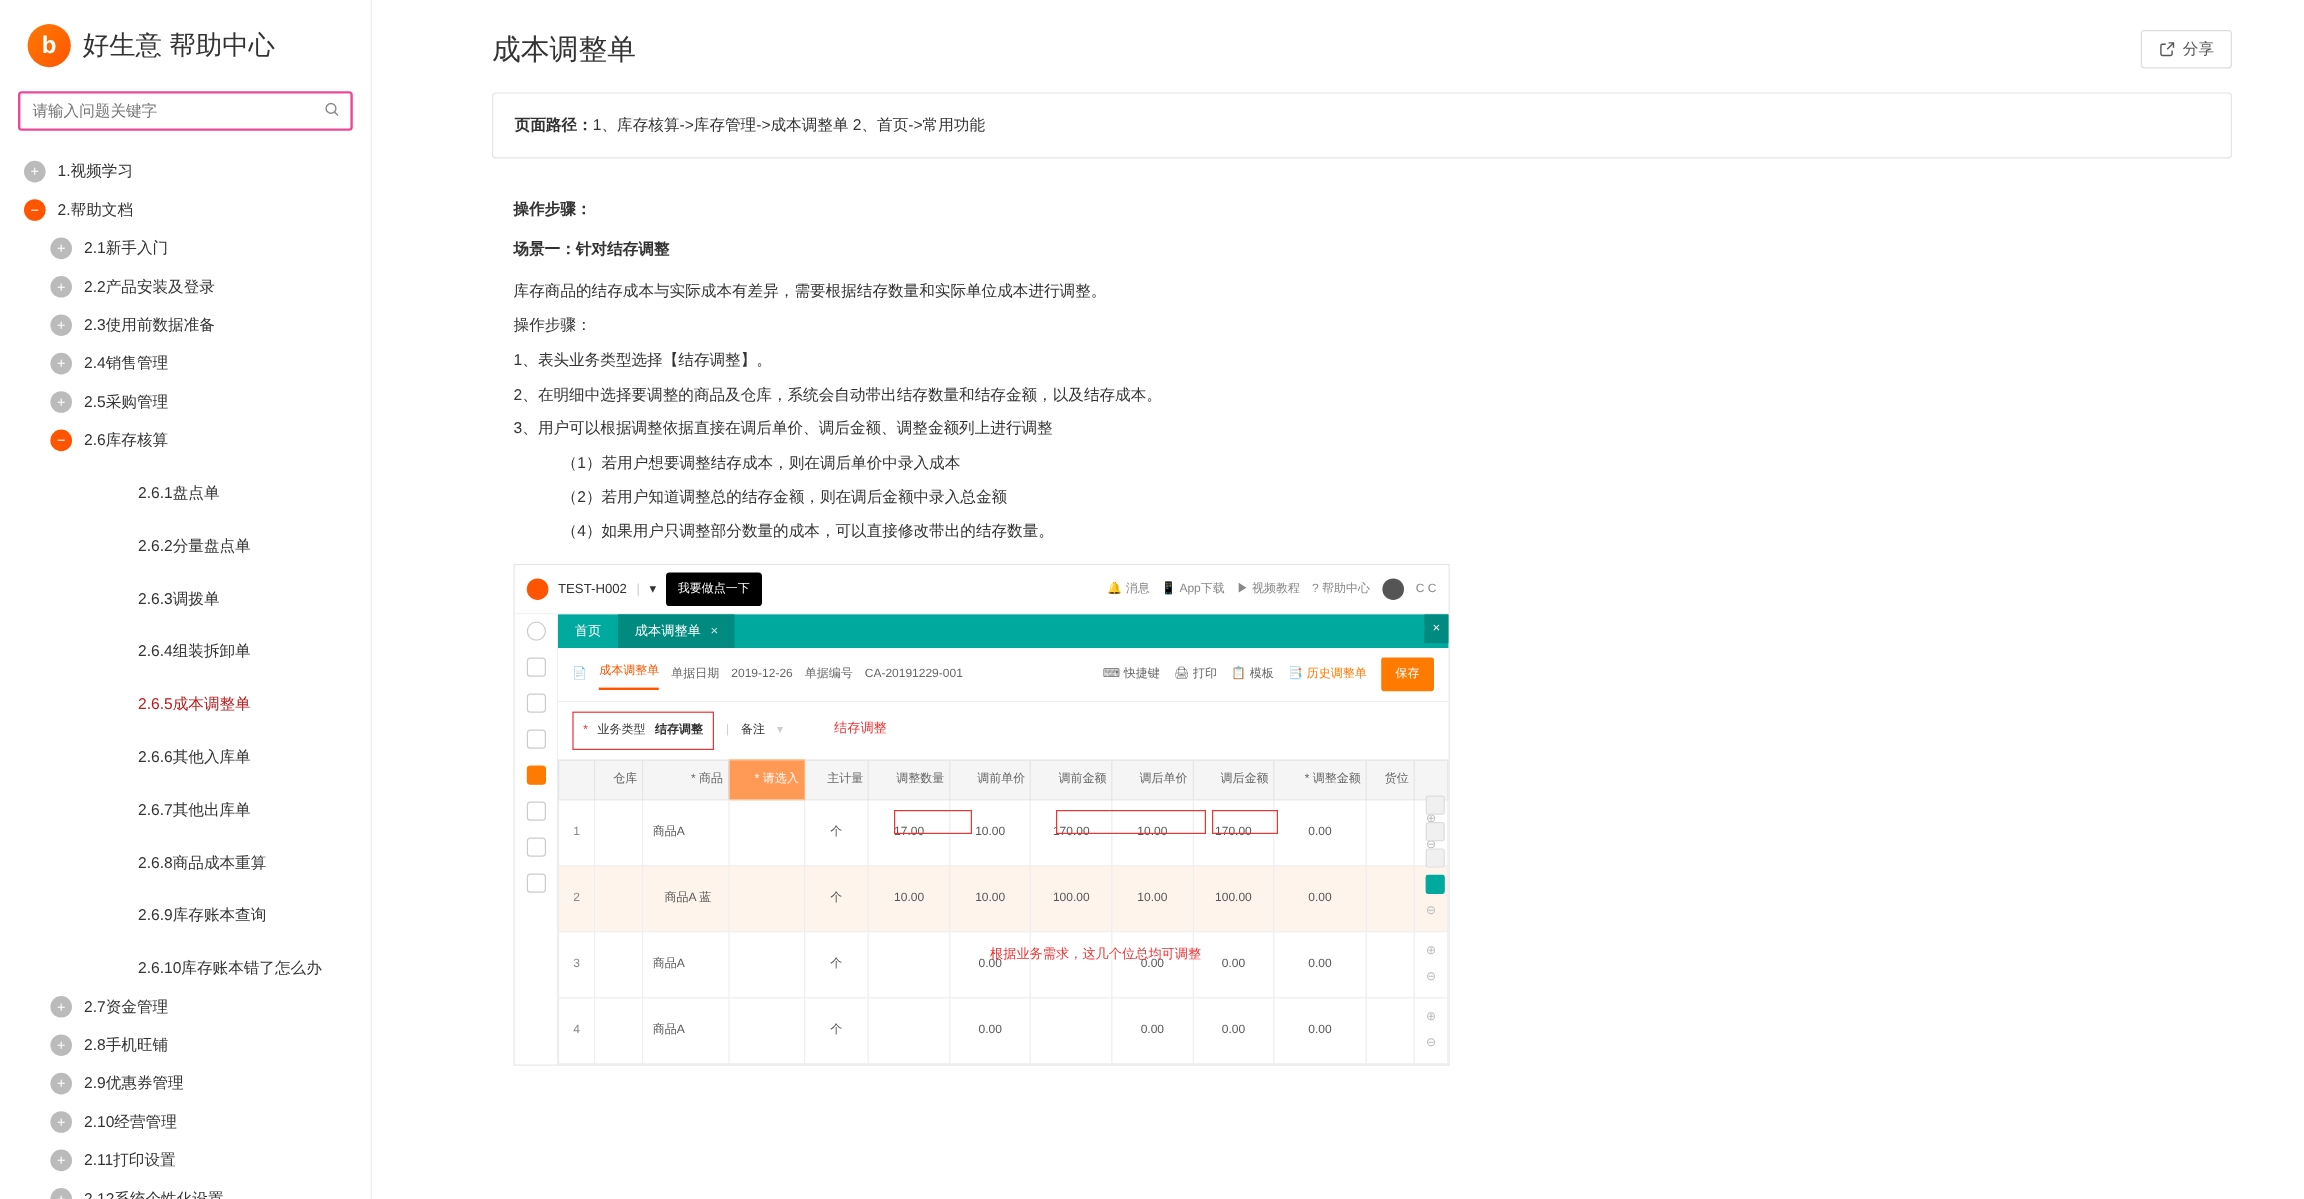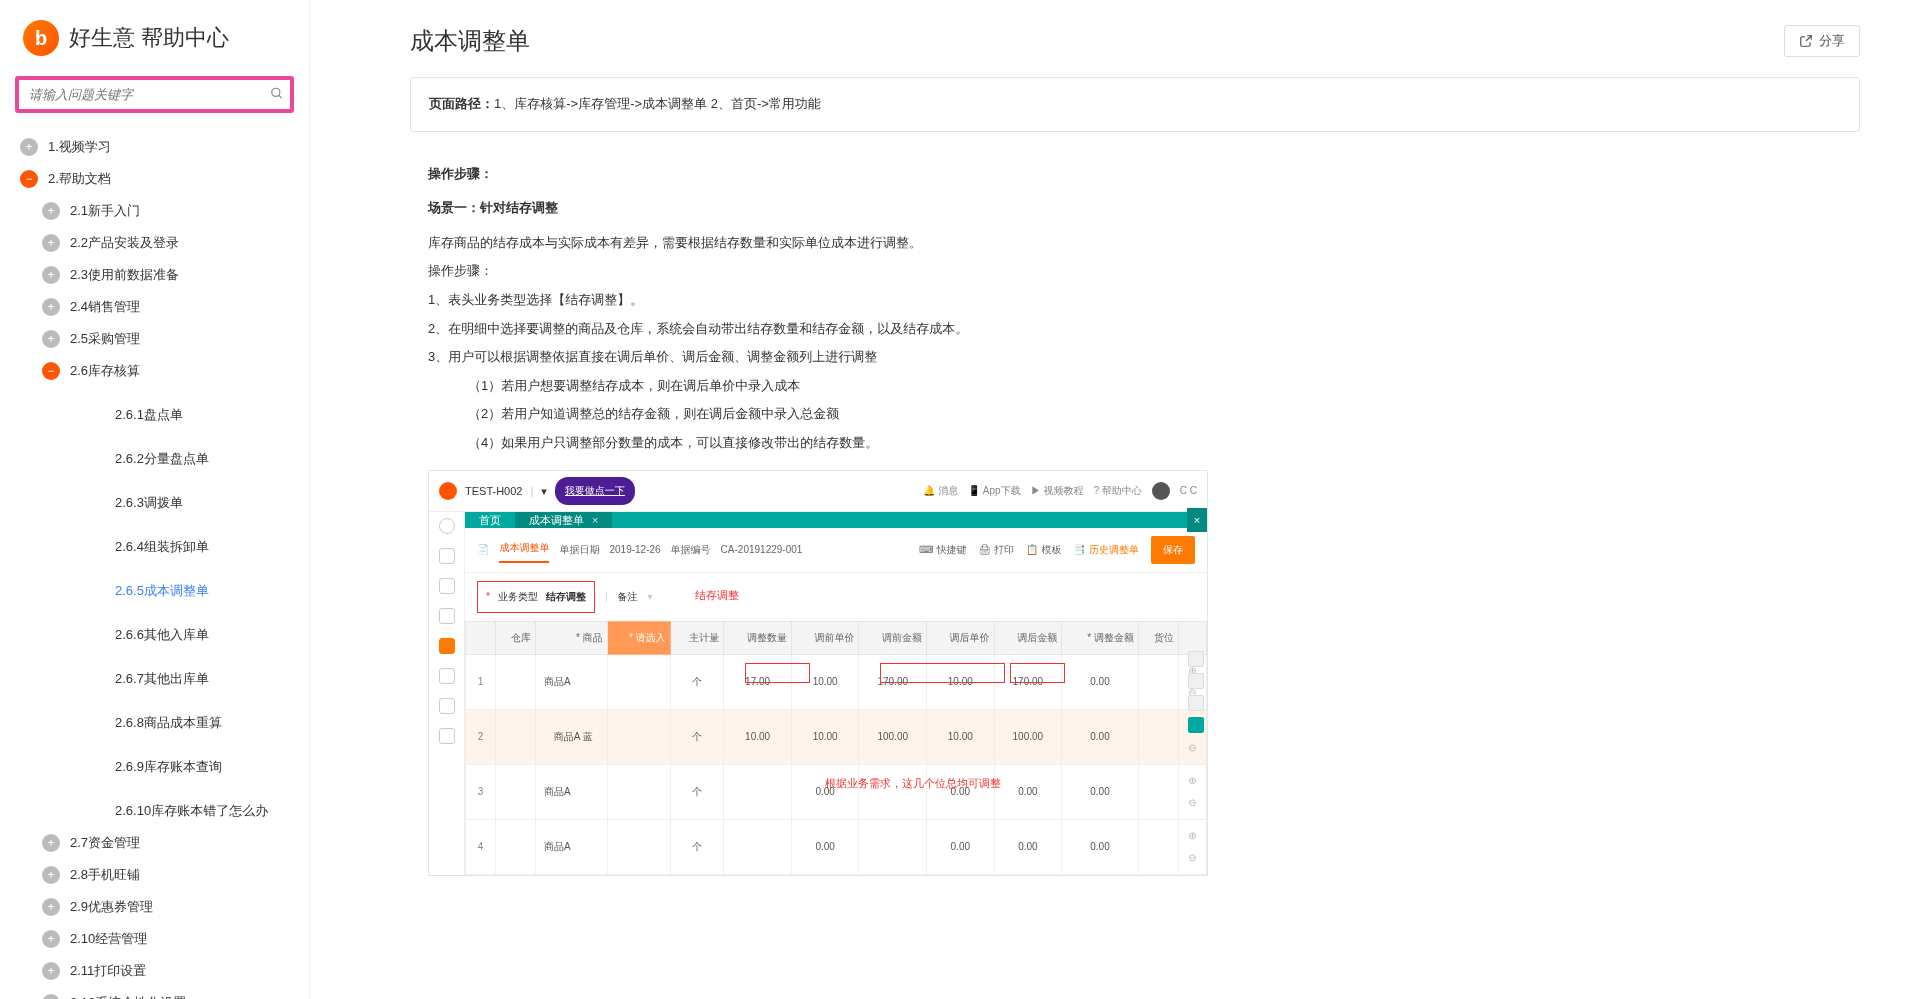--- a/index.html
+++ b/index.html
@@ -5,63 +5,63 @@
 * { margin: 0; padding: 0; box-sizing: border-box; }
 body { font-family: "Microsoft YaHei", "PingFang SC", sans-serif; font-size: 13px; color: #333; background: #fff; }
 .container { display: flex; width: 1920px; min-height: 999px; }
 
 
 .sidebar { width: 310px; padding: 20px 15px; border-right: 1px solid #eee; flex-shrink: 0; }
 .brand { display: flex; align-items: center; gap: 10px; margin-bottom: 20px; padding-left: 8px; }
 .brand-logo { width: 36px; height: 36px; border-radius: 50%; background: linear-gradient(135deg, #ff7a00, #ff5500); display: flex; align-items: center; justify-content: center; color: #fff; font-weight: bold; font-size: 20px; }
 .brand-title { font-size: 22px; font-weight: 500; }
 .search-box { position: relative; margin-bottom: 18px; }
-.search-box input { width: 100%; padding: 7px 30px 7px 10px; border: 4px solid #ec4899; border-radius: 3px; font-size: 13px; outline: none; font-style: italic; }
+.search-box input { width: 100%; padding: 7px 30px 7px 10px; border: 2px solid #ec4899; border-radius: 3px; font-size: 13px; outline: none; }
 .search-box .search-ico { position: absolute; right: 10px; top: 50%; transform: translateY(-50%); color: #888; }
 
 .nav-item { display: flex; align-items: center; padding: 7px 5px; cursor: pointer; color: #333; }
 .nav-item .toggle { width: 18px; height: 18px; border-radius: 50%; background: #bbb; color: #fff; display: inline-flex; align-items: center; justify-content: center; font-size: 12px; margin-right: 10px; line-height: 1; }
 .nav-item.expanded > .toggle { background: #ff5500; }
 .nav-item .label { flex: 1; }
 .sub1 { padding-left: 22px; }
 .sub2 { padding-left: 50px; }
 .sub2 .nav-item { padding: 7px 5px; }
-.nav-item.active .label { color: #3b82f6; }
+.nav-item.active .label { color: #b91c1c; }
 .nav-item.noicon { padding-left: 28px; margin-top: 12px; }
 
 
 .main { flex: 1; padding: 25px 60px 30px 100px; }
 .title-row { display: flex; justify-content: space-between; align-items: center; margin-bottom: 20px; }
 .page-title { font-size: 24px; font-weight: 500; }
 .share-btn { border: 1px solid #ddd; background: #fff; padding: 6px 14px; border-radius: 3px; cursor: pointer; display: inline-flex; align-items: center; gap: 6px; color: #555; font-size: 13px; }
 
 .card { border: 1px solid #e5e5e5; border-radius: 3px; padding: 14px 18px; margin-bottom: 12px; background: #fff; line-height: 1.9; }
 .card .lbl { font-weight: 600; }
 .content-block { padding: 10px 18px; line-height: 2.2; }
 .content-block .heading { font-weight: 600; margin-top: 6px; }
 .scenario { font-weight: 700; margin: 6px 0; }
 .numlist { margin-left: 0; }
 .sublist { margin-left: 40px; }
 
 .figure { margin-top: 12px; width: 780px; border: 1px solid #e5e5e5; background: #fafafa; font-size: 11px; }
 .fig-top { display: flex; align-items: center; justify-content: space-between; padding: 6px 10px; border-bottom: 1px solid #eee; background: #fff; }
 .fig-top-left { display: flex; align-items: center; gap: 8px; }
 .fig-logo { width: 18px; height: 18px; border-radius: 50%; background: #ff5500; }
-.fig-btn-orange { background: #4c1d95; color: #fff; padding: 3px 10px; border-radius: 13px; font-size: 10px; text-decoration: underline; }
+.fig-btn-orange { background: #000000; color: #fff; padding: 3px 10px; border-radius: 3px; font-size: 10px; }
 .fig-top-right { display: flex; align-items: center; gap: 10px; color: #888; font-size: 10px; }
 .fig-avatar { width: 18px; height: 18px; border-radius: 50%; background: #555; }
 
 .fig-body { display: flex; }
 .fig-mini-side { width: 36px; background: #fff; border-right: 1px solid #eee; display: flex; flex-direction: column; align-items: center; padding-top: 6px; gap: 14px; }
 .fig-mini-ico { width: 16px; height: 16px; border: 1px solid #ccc; border-radius: 3px; }
 .fig-mini-ico.active { background: #ff7a00; border-color: #ff7a00; }
 .fig-mini-ico.home { border-radius: 50%; }
 
 .fig-content { flex: 1; }
-.fig-tabs { background: #00a99d; color: #fff; display: flex; align-items: center; height: 16px; font-size: 11px; }
+.fig-tabs { background: #00a99d; color: #fff; display: flex; align-items: flex-start; height: 28px; font-size: 11px; }
 .fig-tab { padding: 0 14px; height: 100%; display: flex; align-items: center; }
 .fig-tab.active { background: #008a80; }
 .fig-tab .x { margin-left: 8px; opacity: .8; }
 .fig-tabs-fill { flex: 1; }
 .fig-tabs-close { width: 20px; text-align: center; background: #008a80; }
 
 .fig-bar { display: flex; align-items: center; gap: 10px; padding: 8px 12px; background: #fff; border-bottom: 1px solid #eee; font-size: 10px; color: #666; }
 .fig-bar .tag { color: #ff5500; border-bottom: 2px solid #ff5500; padding-bottom: 2px; }
 .fig-bar-right { margin-left: auto; display: flex; gap: 12px; align-items: center; }
 .fig-bar-right span { display: inline-flex; align-items: center; gap: 3px; }

